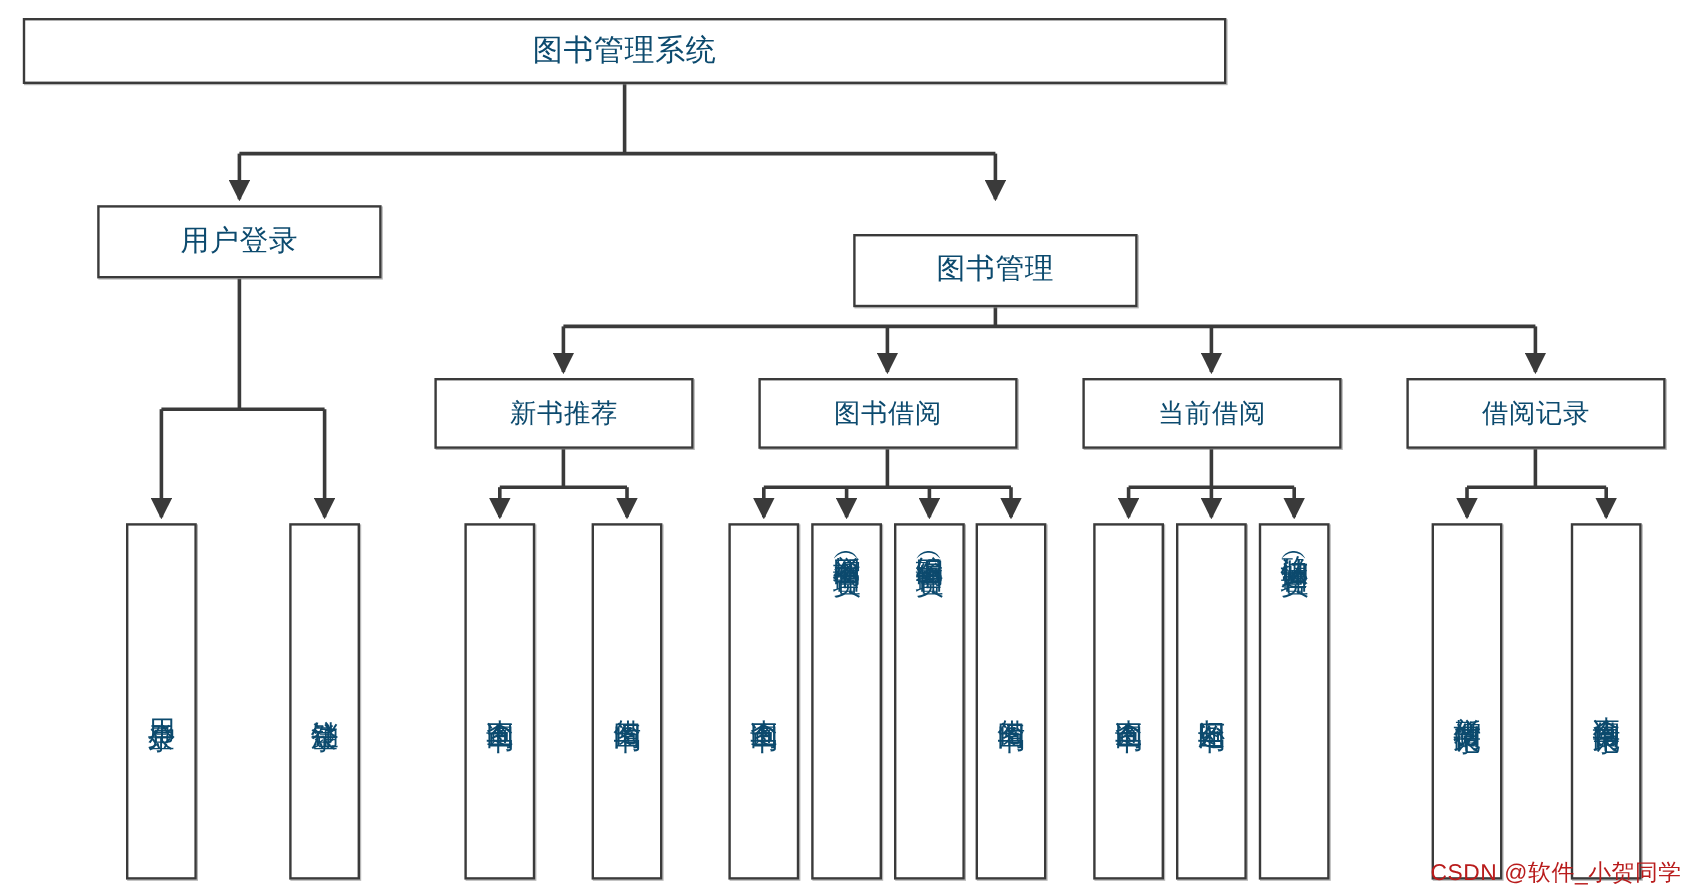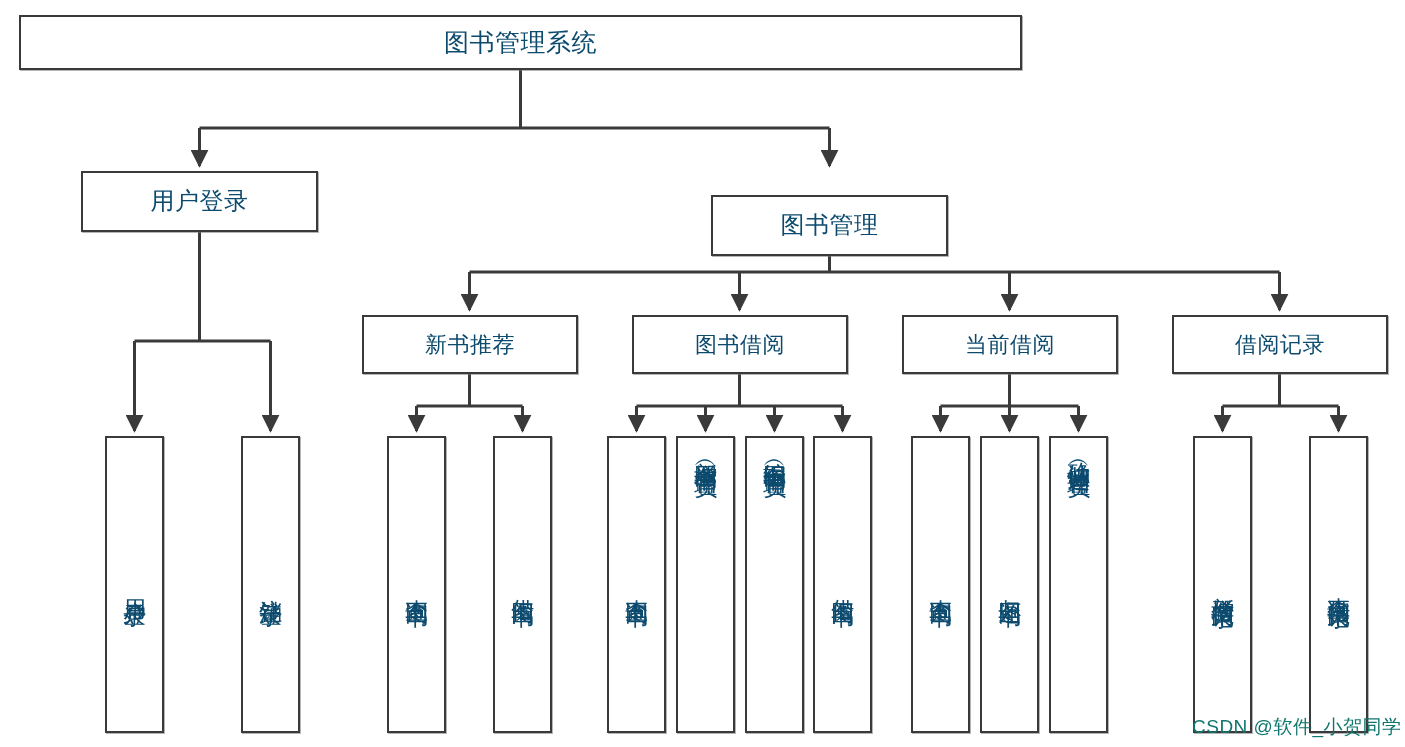--- a/index.html
+++ b/index.html
@@ -57,21 +57,21 @@
     line-height: 1.02;
     letter-spacing: 2px;
     white-space: nowrap;
   }
   .node-leaf.align-top {
     align-items: flex-start;
     padding-top: 6px;
   }
   .watermark {
     position: absolute;
-    color: #0f766e;
+    color: #b91c1c;
     font-size: 19px;
     white-space: nowrap;
     letter-spacing: 0.5px;
     user-select: none;
   }
 </style>
 </head>
 <body>
 
 <div id="canvas">

